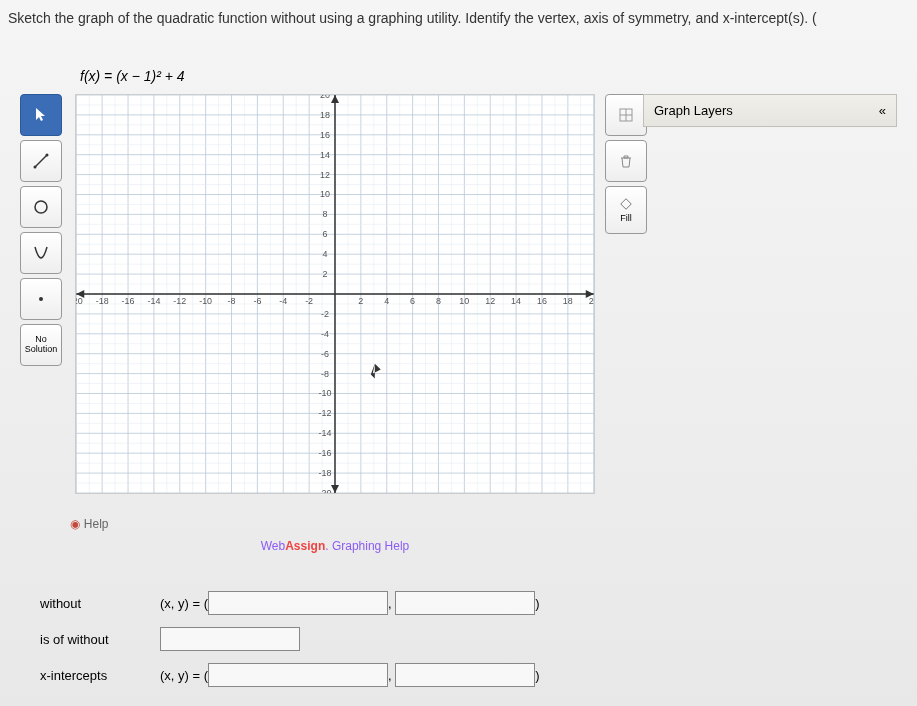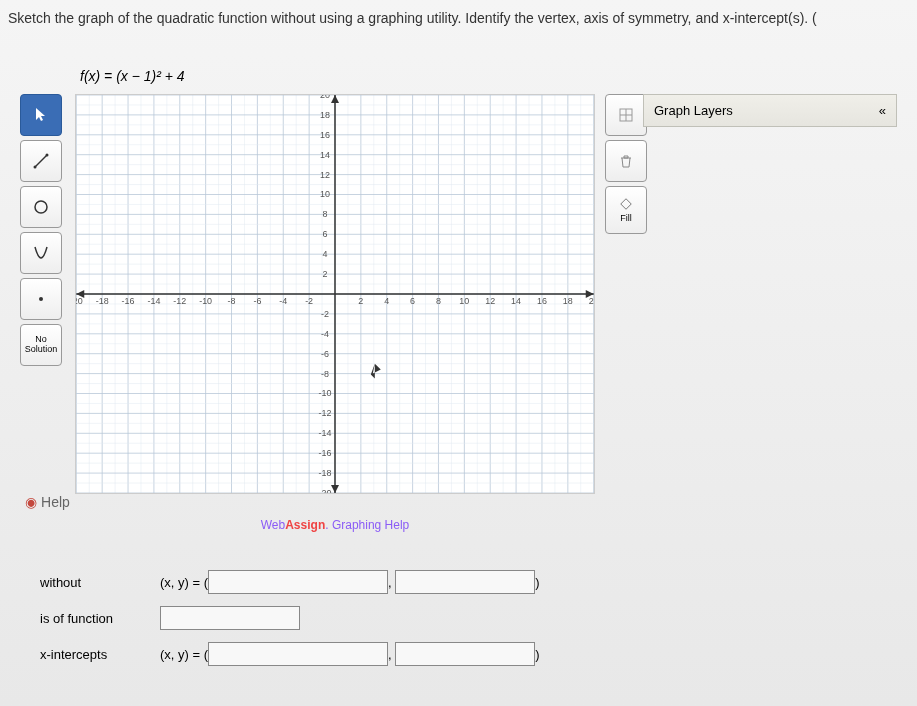--- a/index.html
+++ b/index.html
@@ -64,21 +64,21 @@
 .grid-line-major { stroke: #b8c8d8; stroke-width: 0.8; }
 .axis-line { stroke: #333; stroke-width: 1.5; }
 .tick-label { font-size: 9px; fill: #555; text-anchor: middle; }
 .right-controls {
   width: 50px;
   display: flex;
   flex-direction: column;
   justify-content: space-between;
   margin-left: 10px;
 }
-.help-link { padding-left: 25px; margin-top: 0; font-size: 14px; color: #666; }
+.help-link { padding-left: 70px; margin-top: 23px; font-size: 12px; color: #666; }
 .footer-label {
   text-align: center;
   font-size: 12px;
   padding: 8px 0;
   width: 520px;
   margin-left: 75px;
 }
 .footer-label .assign { color: #8b5cf6; }
 .footer-label b { color: #ef4444; }
 .layers-panel {
@@ -357,21 +357,21 @@
 <div class="answers">
   <div class="answer-row">
     <span class="answer-label">without</span>
     <span>(x, y) = (</span>
     <input class="input-box w180" value="" style="">
     <span>,&nbsp;</span>
     <input class="input-box w140" value="" style="">
     <span>)</span>
   </div>
   <div class="answer-row">
-    <span class="answer-label">is of function</span>
+    <span class="answer-label">is of without</span>
     <input class="input-box w140" value="" style="">
   </div>
   <div class="answer-row">
     <span class="answer-label">x-intercepts</span>
     <span>(x, y) = (</span>
     <input class="input-box w180" value="" style="">
     <span>,&nbsp;</span>
     <input class="input-box w140" value="" style="">
     <span>)</span>
   </div>

